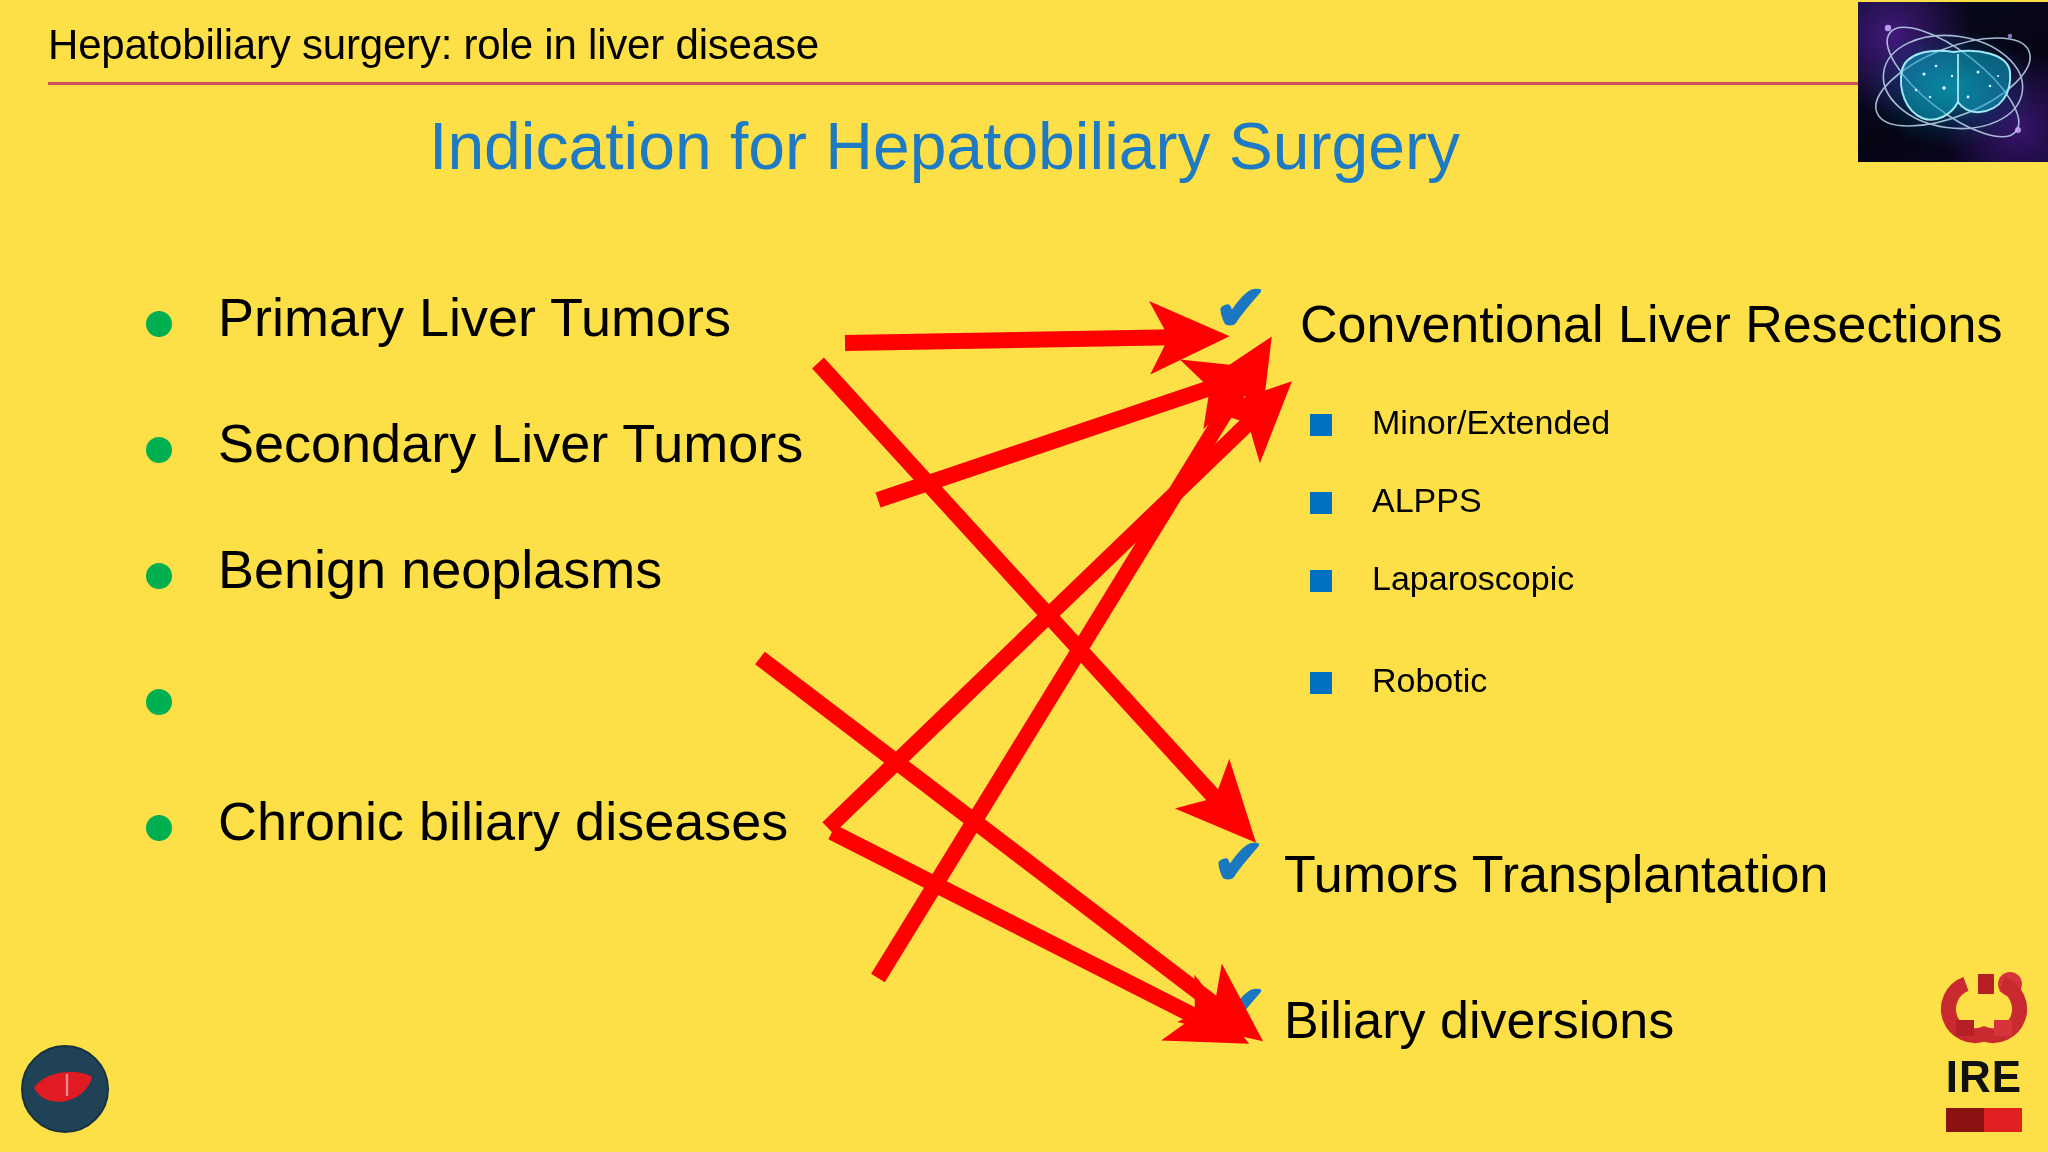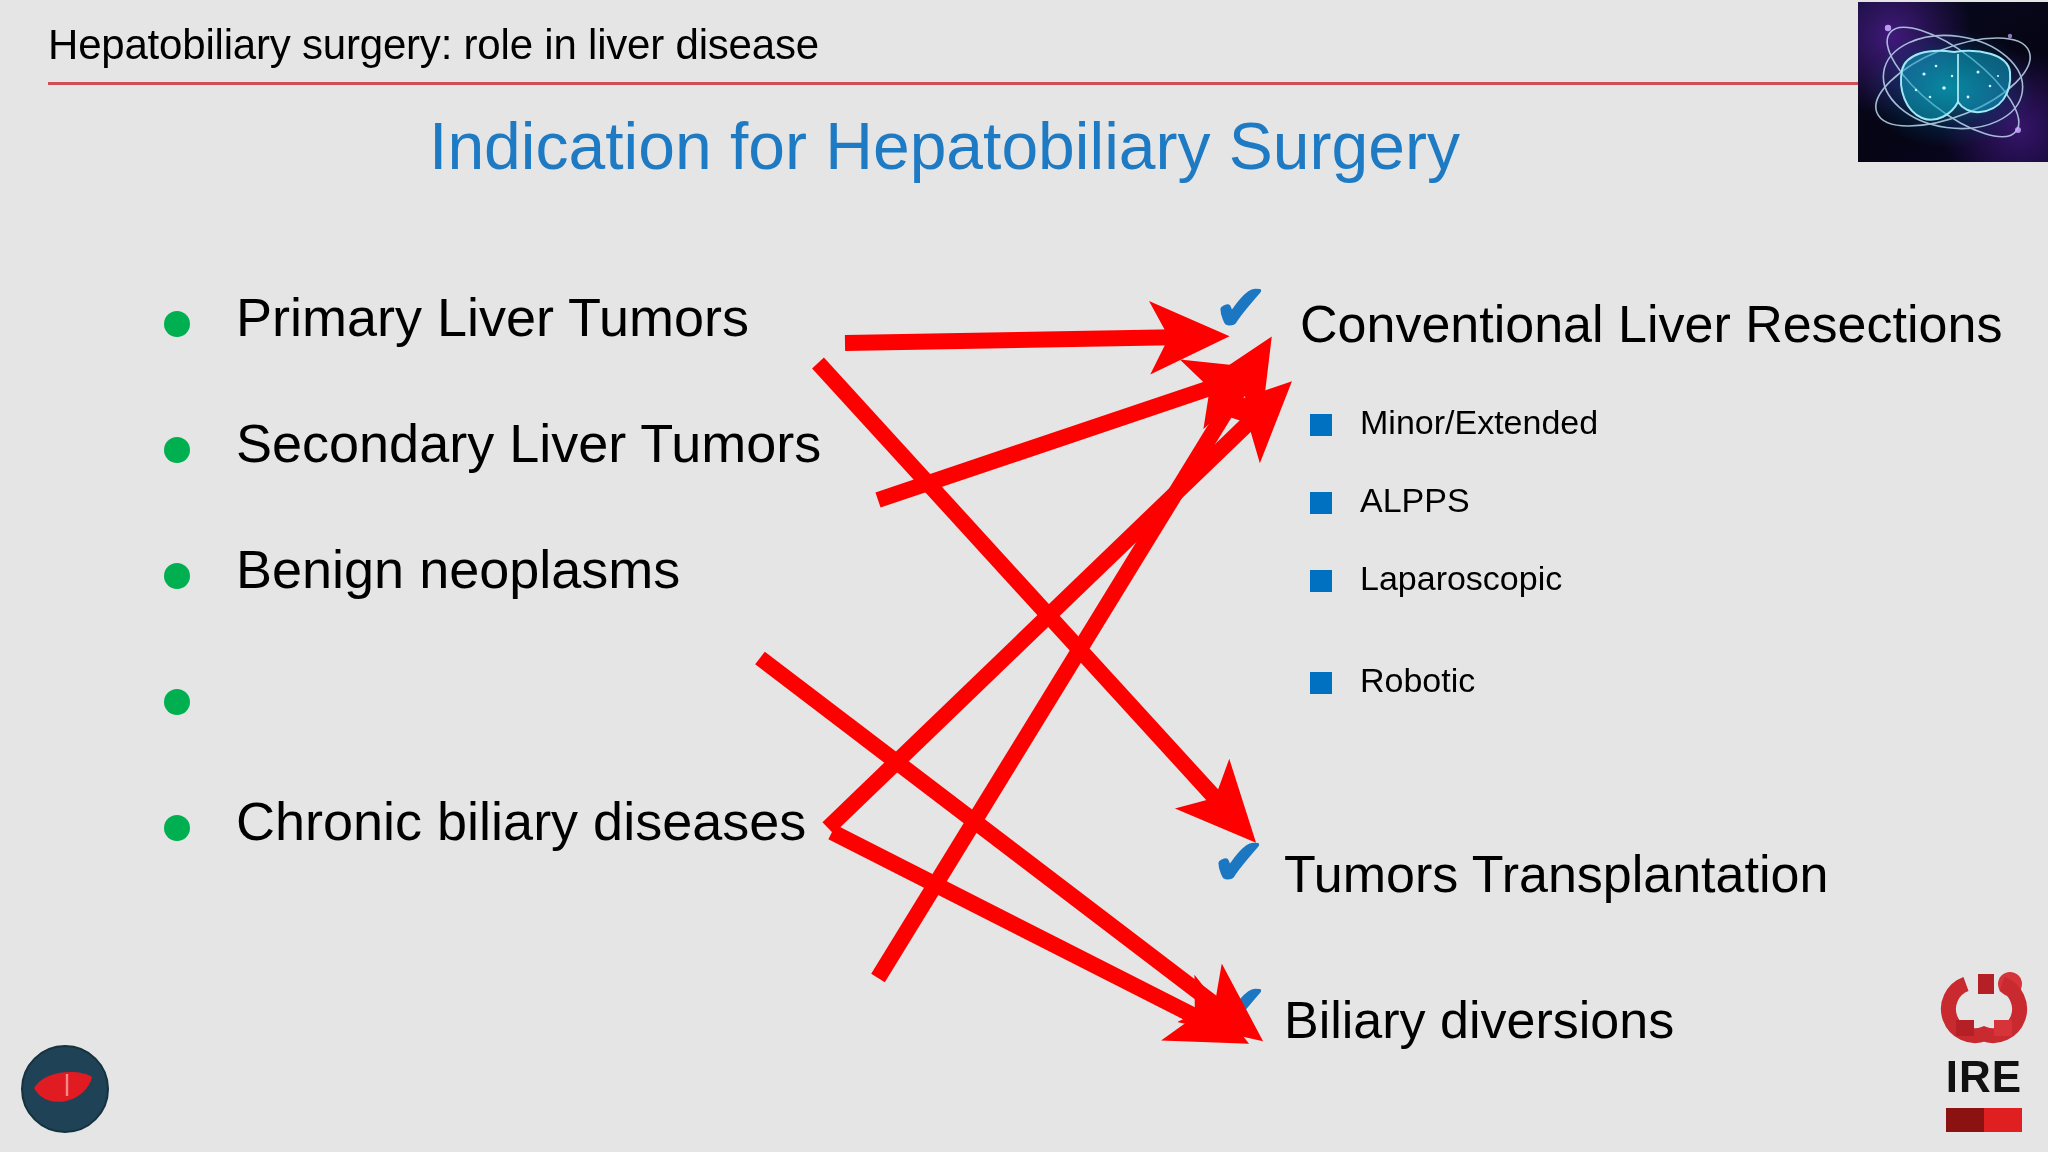--- a/index.html
+++ b/index.html
@@ -8,21 +8,21 @@
     padding: 0;
     background: #ffffff;
   }
   body {
     font-family: "Liberation Sans", sans-serif;
   }
   #slide {
     position: relative;
     width: 2048px;
     height: 1152px;
-    background: #e5e5e5;
+    background: #fde047;
     overflow: hidden;
   }
 
   
   #header-title {
     position: absolute;
     left: 48px;
     top: 22px;
     font-size: 42px;
     line-height: 1.1;
@@ -51,21 +51,21 @@
       radial-gradient(circle at 18% 22%, rgba(110,40,200,0.55) 0%, rgba(0,0,0,0) 40%),
       radial-gradient(circle at 84% 78%, rgba(110,40,200,0.45) 0%, rgba(0,0,0,0) 38%),
       linear-gradient(150deg, #0a0a23 0%, #050514 55%, #0b0526 100%);
     overflow: hidden;
   }
   #brand-logo svg { display: block; }
 
   
   #left-col {
     position: absolute;
-    left: 164px;
+    left: 146px;
     top: 288px;
     width: 760px;
   }
   .left-item {
     position: relative;
     height: 126px;
   }
   .left-bullet {
     position: absolute;
     left: 0;
@@ -113,21 +113,21 @@
   .sub-bullet {
     position: absolute;
     left: 0;
     top: 10px;
     width: 22px;
     height: 22px;
     background: #0070C0;
   }
   .sub-label {
     position: absolute;
-    left: 50px;
+    left: 62px;
     top: 0;
     font-size: 34px;
     line-height: 1.1;
     color: #000000;
   }
 
   
   #arrow-layer {
     position: absolute;
     left: 0;

